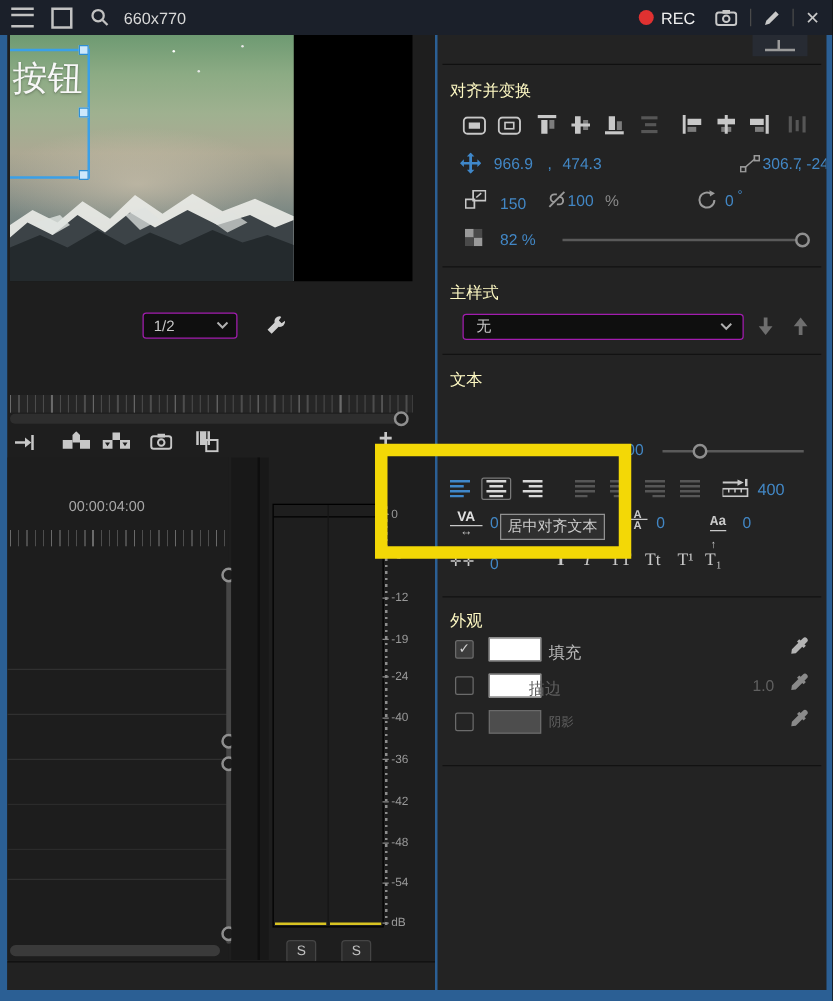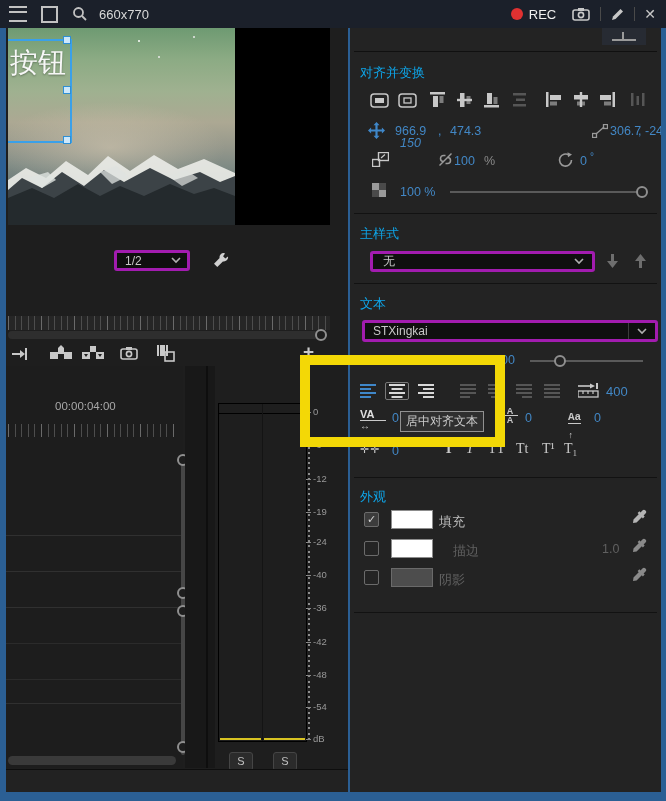--- a/index.html
+++ b/index.html
@@ -1,23 +1,23 @@
 <!DOCTYPE html>
 <html><head>
 <meta charset="utf-8">
 <style>
   html,body{margin:0;padding:0;background:#111;}
   #root{position:relative;width:666px;height:801px;overflow:hidden;background:#1a1a1a;
         font-family:"Liberation Sans","DejaVu Sans",sans-serif;-webkit-font-smoothing:antialiased;}
   .a{position:absolute;}
-  .hdr{color:#0ea5e9;font-size:13px;}
+  .hdr{color:#fef9c3;font-size:13px;}
   .val{color:#4287c5;font-size:12.5px;}
   .gry{color:#606060;font-size:12.5px;}
   .lbl{color:#bdbdbd;font-size:13px;}
-  .dd{background:#0f0f0f;border:3px solid #a21caf;border-radius:3px;color:#c8c8c8;
+  .dd{background:#0f0f0f;border:1px solid #a21caf;border-radius:3px;color:#c8c8c8;
       font-size:12px;display:flex;align-items:center;box-sizing:border-box;}
   .divline{height:1px;background:#121212;}
   .ruler{background-image:
       repeating-linear-gradient(90deg,#6a6a6a 0 1px,transparent 1px 33px),
       repeating-linear-gradient(90deg,#4d4d4d 0 1px,transparent 1px 6.6px);
       background-size:100% 13px,100% 7px;background-position:bottom left,bottom left;}
   .dbl{position:absolute;left:0;color:#989898;font-size:9.5px;line-height:9px;white-space:nowrap;}
   .dbl::before{content:"";display:inline-block;width:5px;height:1px;background:#8a8a8a;
       margin-right:2px;vertical-align:2px;}
   .ring{box-sizing:border-box;border:2px solid #8f8f8f;border-radius:50%;background:#1d1d1d;}
@@ -261,42 +261,42 @@
       </svg>
     <span class="a val" style="left:260px;top:96px;">306.7</span>
     <span class="a val" style="left:288px;top:96px;">,</span>
     <span class="a val" style="left:295px;top:96px;">-24.9</span>
 
     <svg class="a" style="left:22px;top:124px;" width="17" height="15">
         <rect x="6.5" y="0.5" width="10" height="8" fill="none" stroke="#c8c8c8" stroke-width="1.4"></rect>
         <rect x="0.5" y="7.5" width="7" height="7" fill="none" stroke="#c8c8c8" stroke-width="1.4"></rect>
         <line x1="9" y1="6" x2="13" y2="2.5" stroke="#c8c8c8" stroke-width="1.2"></line>
       </svg>
-    <span class="a val" style="left:50px;top:108px;font-style:italic;">150</span>
+    <span class="a val" style="left:50px;top:128px;">150</span>
     <svg class="a" style="left:88px;top:124px;" width="15" height="15">
         <path d="M5.5 9.5a3 3 0 0 1 0-6h2" fill="none" stroke="#9a9a9a" stroke-width="1.5"></path>
         <path d="M9.5 5.5a3 3 0 0 1 0 6h-2" fill="none" stroke="#9a9a9a" stroke-width="1.5"></path>
         <line x1="1.5" y1="13.5" x2="13.5" y2="1.5" stroke="#9a9a9a" stroke-width="1.5"></line>
       </svg>
     <span class="a val" style="left:104px;top:126px;">100</span>
     <span class="a" style="left:134px;top:126px;color:#8a8a8a;font-size:12.5px;">%</span>
     <svg class="a" style="left:207px;top:123px;" width="18" height="17">
         <path d="M14.5 9a6 6 0 1 1-2.5-4.8" fill="none" stroke="#9a9a9a" stroke-width="1.6"></path>
         <polygon points="10.5,1.2 15,3.5 11,6.2" fill="#9a9a9a"></polygon>
       </svg>
     <span class="a val" style="left:230px;top:126px;">0</span>
     <span class="a val" style="left:240px;top:123px;font-size:10px;">°</span>
 
     <svg class="a" style="left:22px;top:155px;" width="14" height="14">
         <rect x="0" y="0" width="7" height="7" fill="#9a9a9a"></rect>
         <rect x="7" y="7" width="7" height="7" fill="#9a9a9a"></rect>
         <rect x="7" y="0" width="7" height="7" fill="#4a4a4a"></rect>
         <rect x="0" y="7" width="7" height="7" fill="#4a4a4a"></rect>
       </svg>
-    <span class="a val" style="left:50px;top:157px;">100 %</span>
+    <span class="a val" style="left:50px;top:157px;">82 %</span>
     <div class="a sliderTrack" style="left:100px;top:163px;width:197px;"></div>
     <div class="a ring" style="left:286px;top:158px;width:12px;height:12px;background:#232323;"></div>
 
     <div class="a divline" style="left:4px;top:185px;width:303px;"></div>
 
     <div class="a hdr" style="left:10px;top:197px;">主样式</div>
     <div class="a dd" style="left:20px;top:223px;width:225px;height:21px;padding-left:10px;">
       <span>无</span>
       <svg width="10" height="7" style="margin-left:auto;margin-right:8px;">
           <path class="chev" d="M1 1l4 4 4-4"></path>
@@ -307,28 +307,20 @@
         <polygon points="2,8 13,8 7.5,15" fill="#6e6e6e"></polygon>
       </svg>
     <svg class="a" style="left:283px;top:225px;" width="15" height="16">
         <line x1="7.5" y1="15" x2="7.5" y2="7" stroke="#6e6e6e" stroke-width="3"></line>
         <polygon points="2,8 13,8 7.5,1" fill="#6e6e6e"></polygon>
       </svg>
 
     <div class="a divline" style="left:4px;top:255px;width:303px;"></div>
 
     <div class="a hdr" style="left:10px;top:267px;">文本</div>
-    <div class="a dd" style="left:12px;top:292px;width:296px;height:22px;padding-left:8px;">
-      <span>STXingkai</span>
-      <div style="margin-left:auto;width:26px;height:100%;border-left:1px solid #3d3d3d;display:flex;align-items:center;justify-content:center;">
-        <svg width="10" height="7">
-            <path class="chev" d="M1 1l4 4 4-4"></path>
-          </svg>
-      </div>
-    </div>
 
     <span class="a val" style="left:144px;top:325px;">100</span>
     <div class="a sliderTrack" style="left:180px;top:332px;width:113px;"></div>
     <div class="a ring" style="left:204px;top:327px;width:12px;height:12px;background:#232323;"></div>
 
     <div class="a alnbtn" style="left:6px;top:354px;">
       <svg width="17" height="14">
           <g fill="#3f87c9">
             <rect x="0" y="0" width="16" height="2"></rect>
             <rect x="0" y="4" width="11" height="2"></rect>
@@ -401,21 +393,21 @@
         <line x1="0" y1="3" x2="14" y2="3" stroke="#c8c8c8" stroke-width="1.6"></line>
         <polygon points="12,0.5 17,3 12,5.5" fill="#c8c8c8"></polygon>
         <rect x="18" y="0" width="2" height="6" fill="#c8c8c8"></rect>
         <rect x="0" y="8" width="20" height="6" fill="none" stroke="#c8c8c8" stroke-width="1.3"></rect>
         <line x1="5" y1="8" x2="5" y2="11" stroke="#c8c8c8" stroke-width="1.2"></line>
         <line x1="10" y1="8" x2="10" y2="11" stroke="#c8c8c8" stroke-width="1.2"></line>
         <line x1="15" y1="8" x2="15" y2="11" stroke="#c8c8c8" stroke-width="1.2"></line>
       </svg>
     <span class="a val" style="left:256px;top:356px;font-size:13px;">400</span>
 
-    <div class="a" style="left:10px;top:380px;width:26px;text-align:left;">
+    <div class="a" style="left:10px;top:380px;width:26px;text-align:center;">
       <div style="color:#e0e0e0;font-size:11px;font-weight:bold;letter-spacing:0;border-bottom:1px solid #c8c8c8;line-height:12px;">VA</div>
       <div style="color:#c8c8c8;font-size:10px;line-height:9px;">↔</div>
     </div>
     <span class="a val" style="left:42px;top:383px;">0</span>
     <div class="a" style="left:50px;top:383px;width:84px;height:21px;background:#2f2f2f;border:1px solid #919191;box-sizing:border-box;display:flex;align-items:center;justify-content:center;">
       <span style="color:#cccccc;font-size:12px;white-space:nowrap;">居中对齐文本</span>
     </div>
     <div class="a" style="left:152px;top:379px;width:16px;text-align:center;">
       <div style="color:#c8c8c8;font-size:9px;line-height:8px;font-weight:bold;">A</div>
       <div style="color:#c8c8c8;font-size:9px;line-height:8px;font-weight:bold;border-top:1px solid #c8c8c8;">A</div>
@@ -442,29 +434,29 @@
 
     <div class="a cb checked" style="left:14px;top:484px;">✓</div>
     <div class="a swatch" style="left:41px;top:482px;background:#ffffff;"></div>
     <span class="a lbl" style="left:89px;top:485px;">填充</span>
     <svg class="a" style="left:282px;top:481px;" width="15" height="15">
         <path d="M13.5 1.5a2.2 2.2 0 0 0-3.1 0L8.5 3.4 7.4 2.3 5.6 4.1l1.1 1.1-5.2 5.2-.5 3.6 3.6-.5 5.2-5.2 1.1 1.1 1.8-1.8-1.1-1.1 1.9-1.9a2.2 2.2 0 0 0 0-3.1z" fill="#b4b4b4"></path>
       </svg>
 
     <div class="a cb" style="left:14px;top:513px;"></div>
     <div class="a swatch" style="left:41px;top:511px;background:#ffffff;"></div>
-    <span class="a gry" style="left:103px;top:514px;font-size:13px;text-align:right;">描边</span>
+    <span class="a gry" style="left:73px;top:514px;font-size:13px;text-align:right;">描边</span>
     <span class="a gry" style="left:252px;top:514px;">1.0</span>
     <svg class="a" style="left:282px;top:510px;" width="15" height="15">
         <path d="M13.5 1.5a2.2 2.2 0 0 0-3.1 0L8.5 3.4 7.4 2.3 5.6 4.1l1.1 1.1-5.2 5.2-.5 3.6 3.6-.5 5.2-5.2 1.1 1.1 1.8-1.8-1.1-1.1 1.9-1.9a2.2 2.2 0 0 0 0-3.1z" fill="#8a8a8a"></path>
       </svg>
 
     <div class="a cb" style="left:14px;top:542px;"></div>
     <div class="a swatch" style="left:41px;top:540px;background:#4d4d4d;border-color:#6a6a6a;"></div>
-    <span class="a gry" style="left:89px;top:543px;font-size:13px;">阴影</span>
+    <span class="a gry" style="left:89px;top:543px;font-size:10px;">阴影</span>
     <svg class="a" style="left:282px;top:539px;" width="15" height="15">
         <path d="M13.5 1.5a2.2 2.2 0 0 0-3.1 0L8.5 3.4 7.4 2.3 5.6 4.1l1.1 1.1-5.2 5.2-.5 3.6 3.6-.5 5.2-5.2 1.1 1.1 1.8-1.8-1.1-1.1 1.9-1.9a2.2 2.2 0 0 0 0-3.1z" fill="#8a8a8a"></path>
       </svg>
 
     <div class="a divline" style="left:4px;top:584px;width:303px;"></div>
   </div>
 
   <div class="a" style="left:300px;top:355px;width:205px;height:92px;border:10px solid #f3d806;box-sizing:border-box;z-index:60;pointer-events:none;"></div>
 
 </div>

